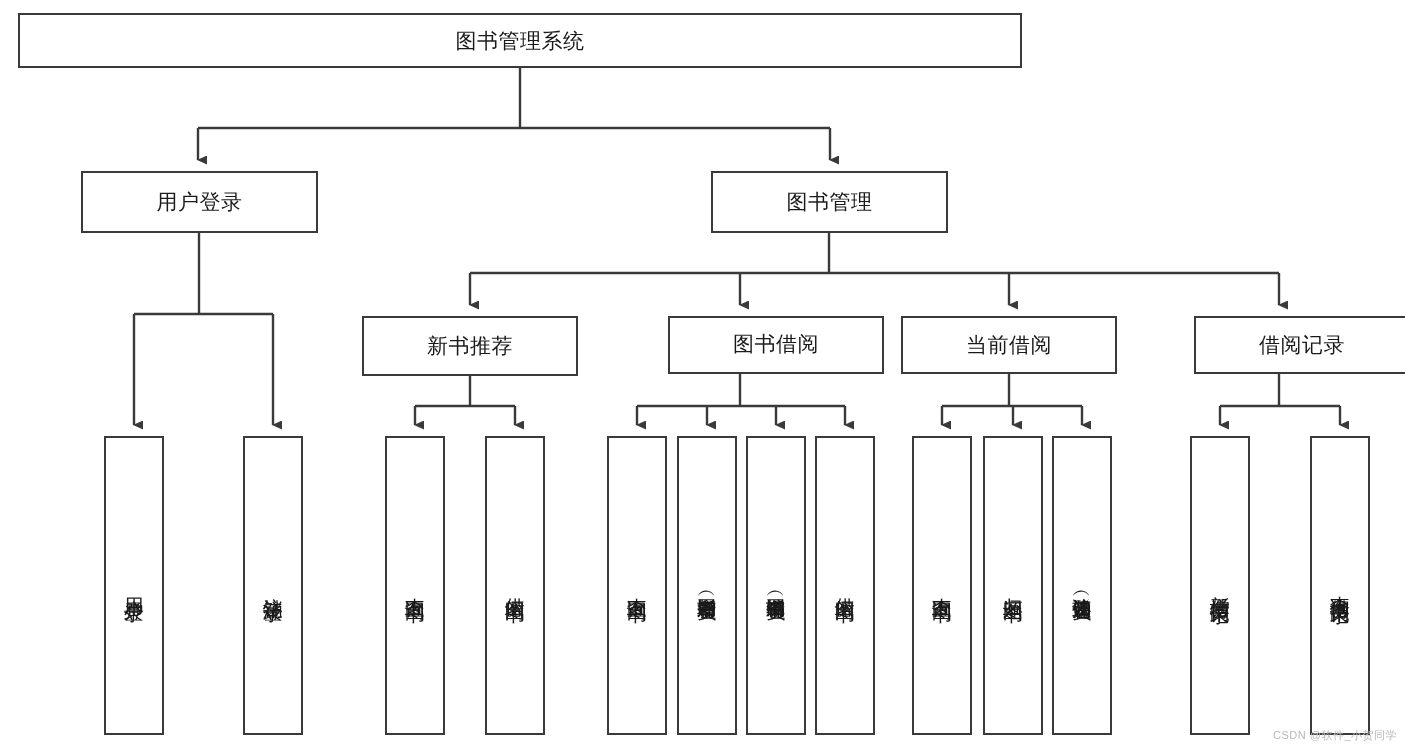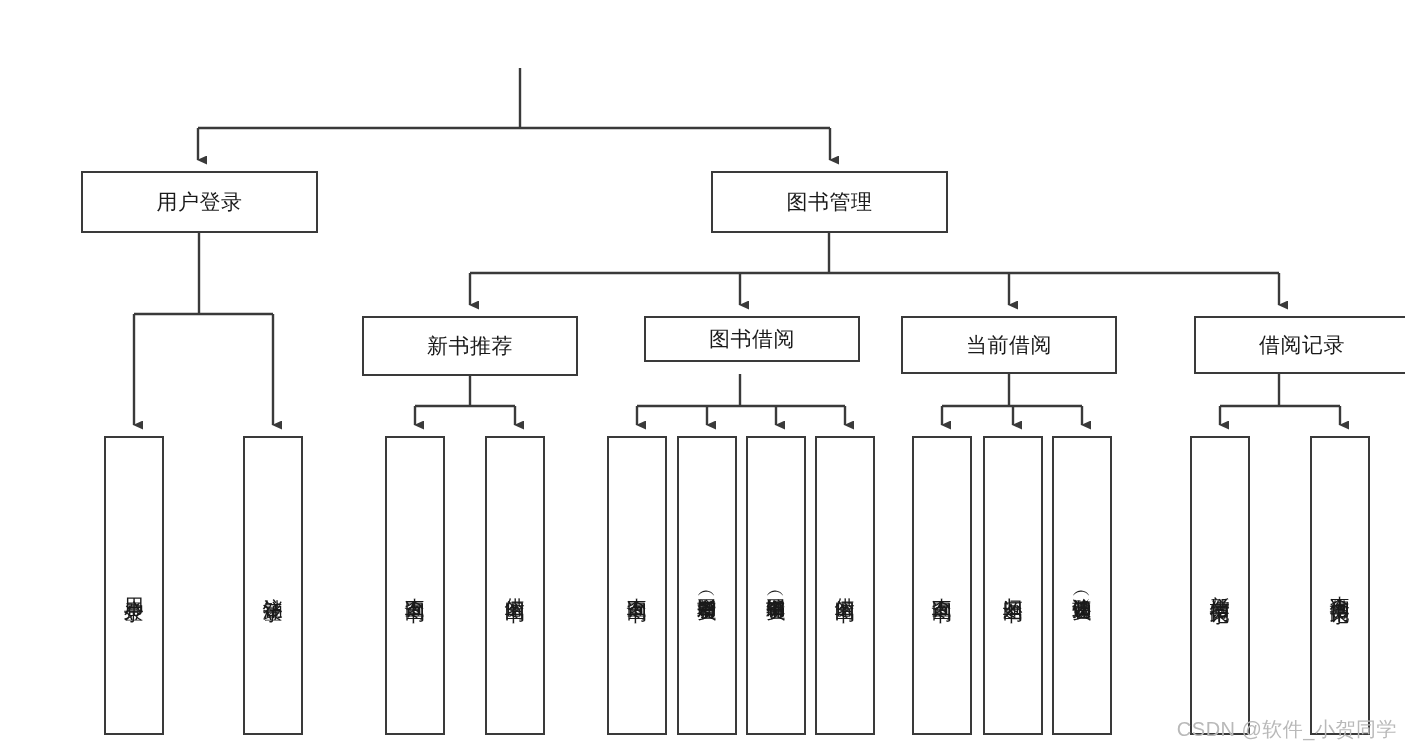--- a/index.html
+++ b/index.html
@@ -57,21 +57,21 @@
     white-space: nowrap;
   }
   .node-v.tight .label {
     font-size: 19px;
     letter-spacing: 0.5px;
   }
   .watermark {
     position: absolute;
     right: 8px;
     bottom: 4px;
-    font-size: 20px;
+    font-size: 11px;
     color: #b9b9b9;
     white-space: nowrap;
     letter-spacing: 0.5px;
   }
 </style>
 </head>
 <body>
 
 <div id="diagram-root">
 
@@ -123,34 +123,37 @@
       <path d="M1082,406 L1082,425" marker-end="url(#arrowhead)"></path>
     </g>
     <g stroke="#3a3a3a" stroke-width="2.4" fill="none">
       <path d="M1279,374 L1279,406"></path>
       <path d="M1220,406 L1340,406"></path>
       <path d="M1220,406 L1220,425" marker-end="url(#arrowhead)"></path>
       <path d="M1340,406 L1340,425" marker-end="url(#arrowhead)"></path>
     </g>
   </svg>
 
+  <div class="node node-h" id="node-root" style="left: 18px; top: 13px; width: 1004px; height: 55px;">
+    <span class="label">图书管理系统</span>
+  </div>
 
   <div id="level2-layer">
       <div class="node node-h" style="left: 81px; top: 171px; width: 237px; height: 62px;">
         <span class="label">用户登录</span>
       </div>
       <div class="node node-h" style="left: 711px; top: 171px; width: 237px; height: 62px; text-align: center;">
         <span class="label">图书管理</span>
       </div>
     </div>
   <div id="level3-layer">
       <div class="node node-h" style="left: 362px; top: 316px; width: 216px; height: 60px;">
         <span class="label">新书推荐</span>
       </div>
-      <div class="node node-h" style="left: 644px; top: 316px; width: 216px; height: 46px;">
+      <div class="node node-h" style="left: 668px; top: 316px; width: 216px; height: 58px; font-family: Liberation Serif, serif;">
         <span class="label">图书借阅</span>
       </div>
       <div class="node node-h" style="left: 901px; top: 316px; width: 216px; height: 58px; justify-content: center;">
         <span class="label">当前借阅</span>
       </div>
       <div class="node node-h" style="left: 1171px; top: 316px; width: 216px; height: 58px; margin-left: 23px;">
         <span class="label">借阅记录</span>
       </div>
     </div>
   <div id="leaves-layer">

